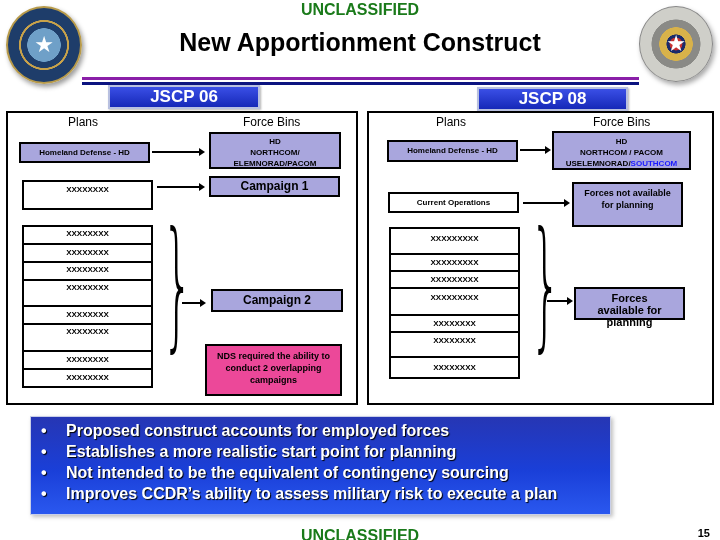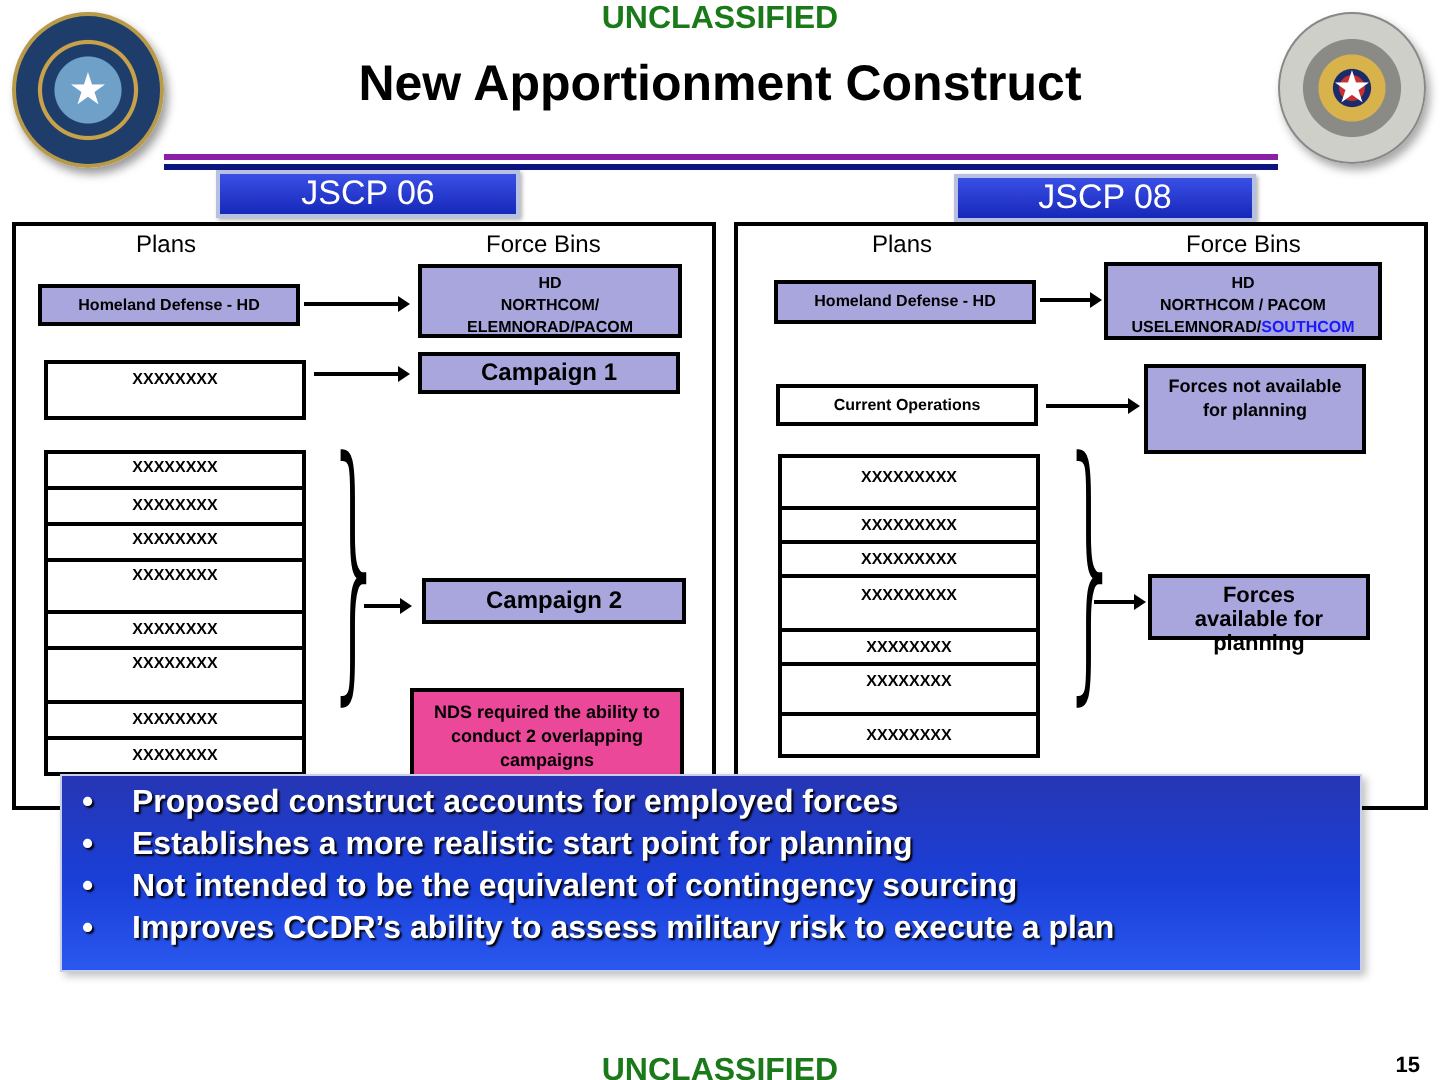--- a/index.html
+++ b/index.html
@@ -6,31 +6,31 @@
   body { width:720px; height:540px; background:#ffffff; position:relative; overflow:hidden; font-family:"Liberation Sans", sans-serif; }
   .abs { position:absolute; }
   .classif { color:#1a7a1a; font-weight:bold; font-size:16px; text-align:center; width:100%; }
   .title { left:0; width:720px; top:28px; text-align:center; font-size:25px; font-weight:bold; color:#000; }
   .line-purple { left:82px; top:77px; width:557px; height:3px; background:#8a1fa8; }
   .line-navy { left:82px; top:82px; width:557px; height:3px; background:#0c1480; }
   .seal { border-radius:50%; }
   .seal-dod { left:6px; top:6px; width:76px; height:78px; background:radial-gradient(circle at 50% 50%, #6fa0c8 0 32%, #1e3d6a 33% 44%, #c8a24a 45% 48%, #1e3d6a 49%); border:2px solid #b79a4a; box-shadow:2px 3px 5px rgba(0,0,0,.4); }
   .seal-jcs { left:639px; top:6px; width:74px; height:76px; background:radial-gradient(circle at 50% 50%, #c63030 0 12%, #1a2a6a 13% 18%, #d8b24a 19% 32%, #8a8a86 33% 47%, #cfcfc9 48%); border:1px solid #888; box-shadow:2px 3px 5px rgba(0,0,0,.35); }
   .seal-icon { display:flex; align-items:center; justify-content:center; color:#fff; font-size:22px; }
-  .jscp { height:24px; background:linear-gradient(180deg,#3a4fe6 0%,#1628b8 100%); border:2px solid #b8c0e0; color:#fff; font-weight:normal; font-size:17px; text-align:center; line-height:20px; box-shadow:1px 1px 2px rgba(0,0,0,.3); }
+  .jscp { height:24px; background:linear-gradient(180deg,#3a4fe6 0%,#1628b8 100%); border:2px solid #b8c0e0; color:#fff; font-weight:bold; font-size:17px; text-align:center; line-height:20px; box-shadow:1px 1px 2px rgba(0,0,0,.3); }
   .panel { border:2px solid #000; background:#fff; }
   .hdr { font-weight:normal; font-size:12px; color:#000; }
   .box { border:2px solid #000; background:#fff; font-weight:bold; font-size:8px; color:#000; text-align:center; }
   .lav { background:#a9a6dd; }
   .lblue { background:#ec4899; }
   .arrow { height:2px; background:#000; }
   .arrow::after { content:""; position:absolute; right:-2px; top:-3px; border-left:6px solid #000; border-top:4px solid transparent; border-bottom:4px solid transparent; }
   .stack .box { position:absolute; left:0; width:100%; }
   .brace { font-size:140px; line-height:1; font-weight:100; color:#000; transform:scaleX(0.35); transform-origin:left top; font-family:"DejaVu Sans", sans-serif; }
-  .bullets { left:30px; top:387px; width:651px; height:99px; background:linear-gradient(180deg,#2636b4 0%,#1a3fd8 55%,#2a58ef 100%); border:1px solid #c9cfe8; box-shadow:2px 2px 4px rgba(0,0,0,.25); padding:3px 0 0 8px; }
+  .bullets { left:30px; top:416px; width:581px; height:99px; background:linear-gradient(180deg,#2636b4 0%,#1a3fd8 55%,#2a58ef 100%); border:1px solid #c9cfe8; box-shadow:2px 2px 4px rgba(0,0,0,.25); padding:3px 0 0 8px; }
   .bullets li { list-style:none; color:#fff; font-weight:bold; font-size:16px; line-height:21px; text-shadow:1px 1px 1px #000; white-space:nowrap; }
   .bullets li .dot { display:inline-block; width:27px; padding-left:2px; }
   .pgnum { right:10px; top:527px; font-size:11px; font-weight:bold; color:#000; }
 </style>
 </head>
 <body>
 
 <div class="abs classif" style="top:1px;left:0;">UNCLASSIFIED</div>
 <div class="abs seal seal-dod seal-icon">★</div>
 <div class="abs title">New Apportionment Construct</div>

